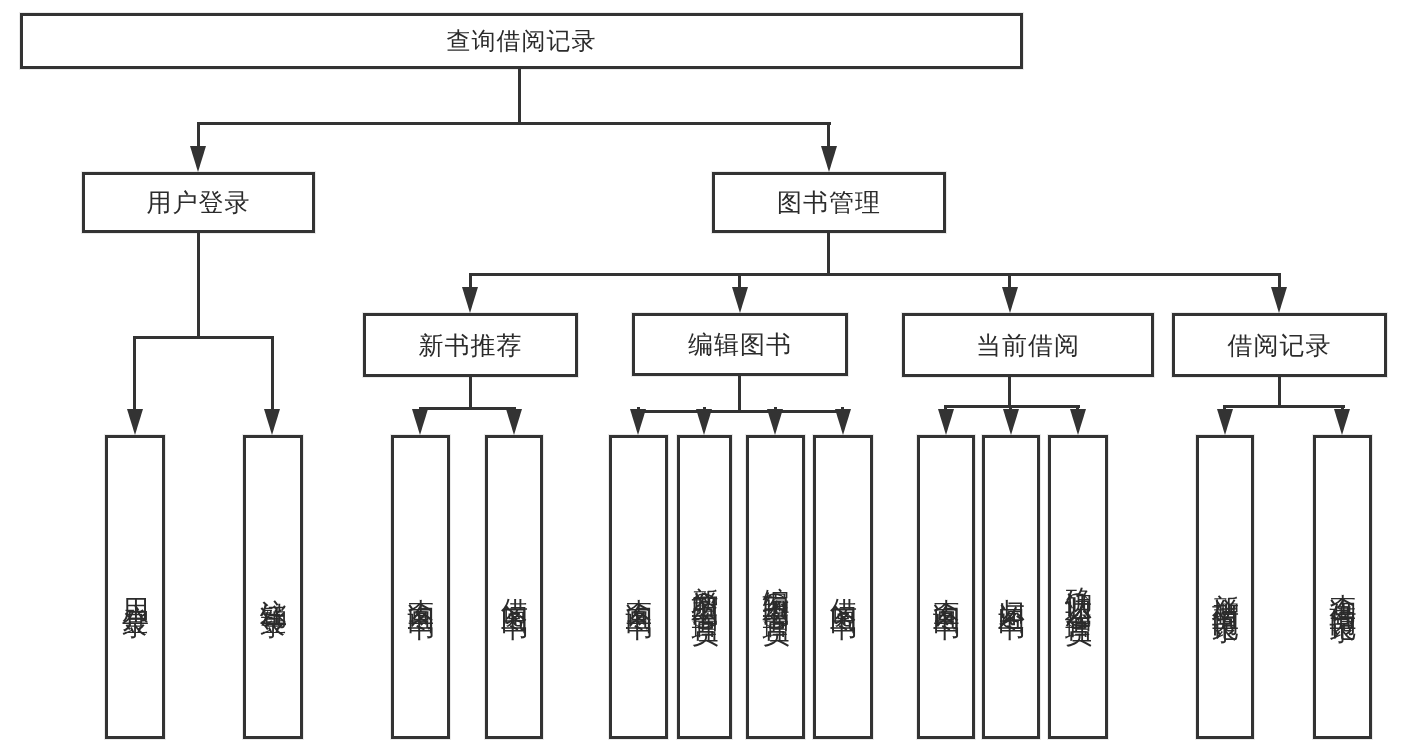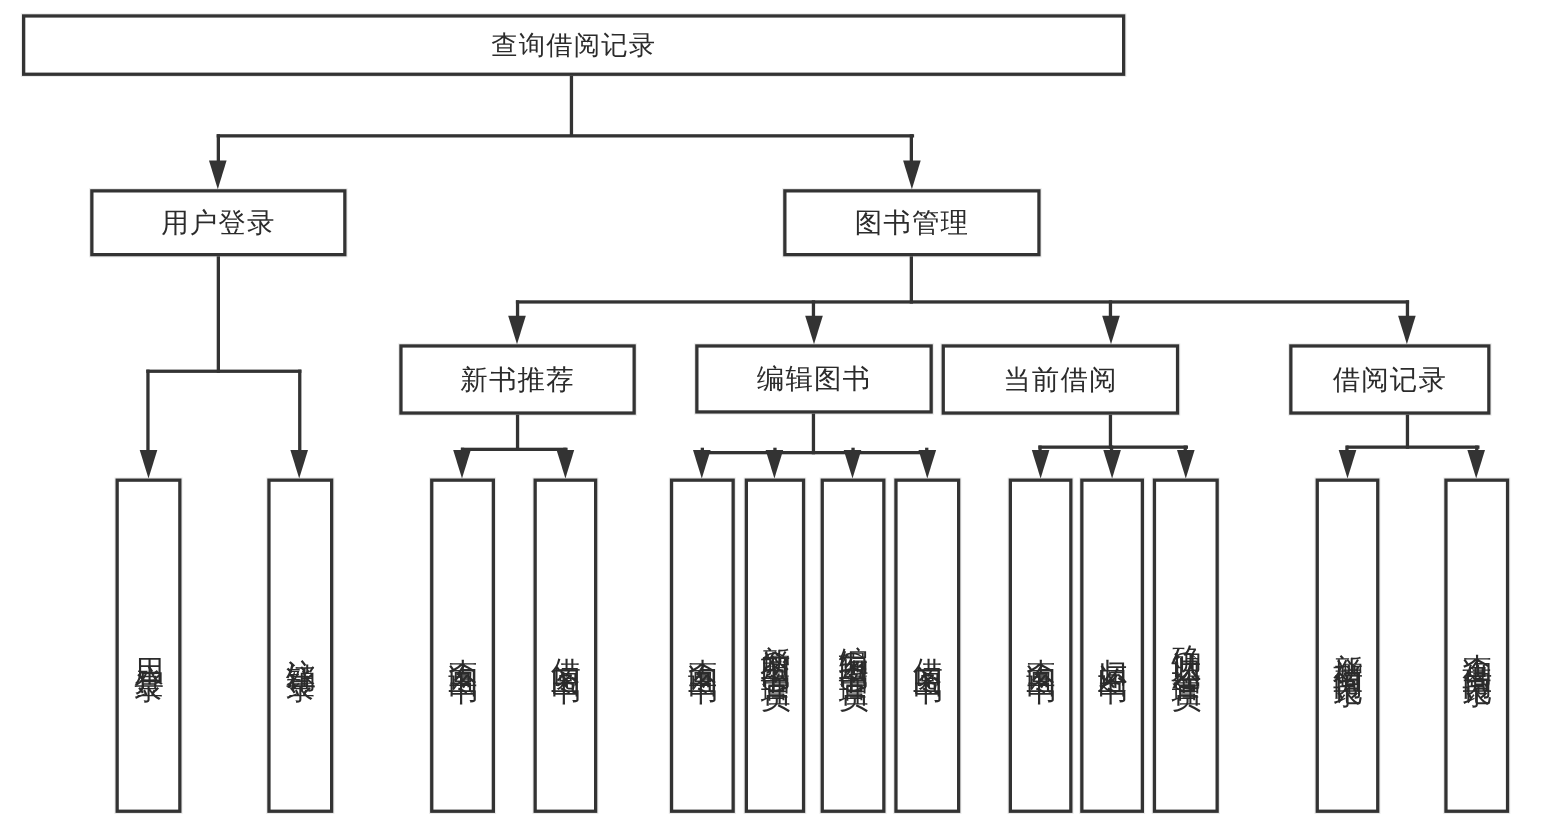--- a/index.html
+++ b/index.html
@@ -86,24 +86,24 @@
   <div class="ah" style="left:1002px;top:287px;"></div>
   <div class="vl" style="left:1278px;top:273px;height:18px;"></div>
   <div class="ah" style="left:1271px;top:287px;"></div>
 
   <div class="box" style="left:363px;top:313px;width:215px;height:64px;">
     <span class="hlabel">新书推荐</span>
   </div>
   <div class="box" style="left:632px;top:313px;width:216px;height:63px;">
     <span class="hlabel">编辑图书</span>
   </div>
-  <div class="box" style="left:856px;top:313px;width:216px;height:64px;text-align:center;">
+  <div class="box" style="left:902px;top:313px;width:252px;height:64px;text-align:center;">
     <span class="hlabel">当前借阅</span>
   </div>
-  <div class="box" style="left:1172px;top:313px;width:183px;height:64px;">
+  <div class="box" style="left:1172px;top:313px;width:215px;height:64px;">
     <span class="hlabel">借阅记录</span>
   </div>
 
   <div class="vl" style="left:469px;top:377px;height:33px;"></div>
   <div class="hl" style="left:419px;top:407px;width:97px;"></div>
   <div class="vl" style="left:419px;top:407px;height:8px;"></div>
   <div class="ah" style="left:412px;top:409px;"></div>
   <div class="vl" style="left:512px;top:407px;height:8px;"></div>
   <div class="ah" style="left:506px;top:409px;"></div>
 

